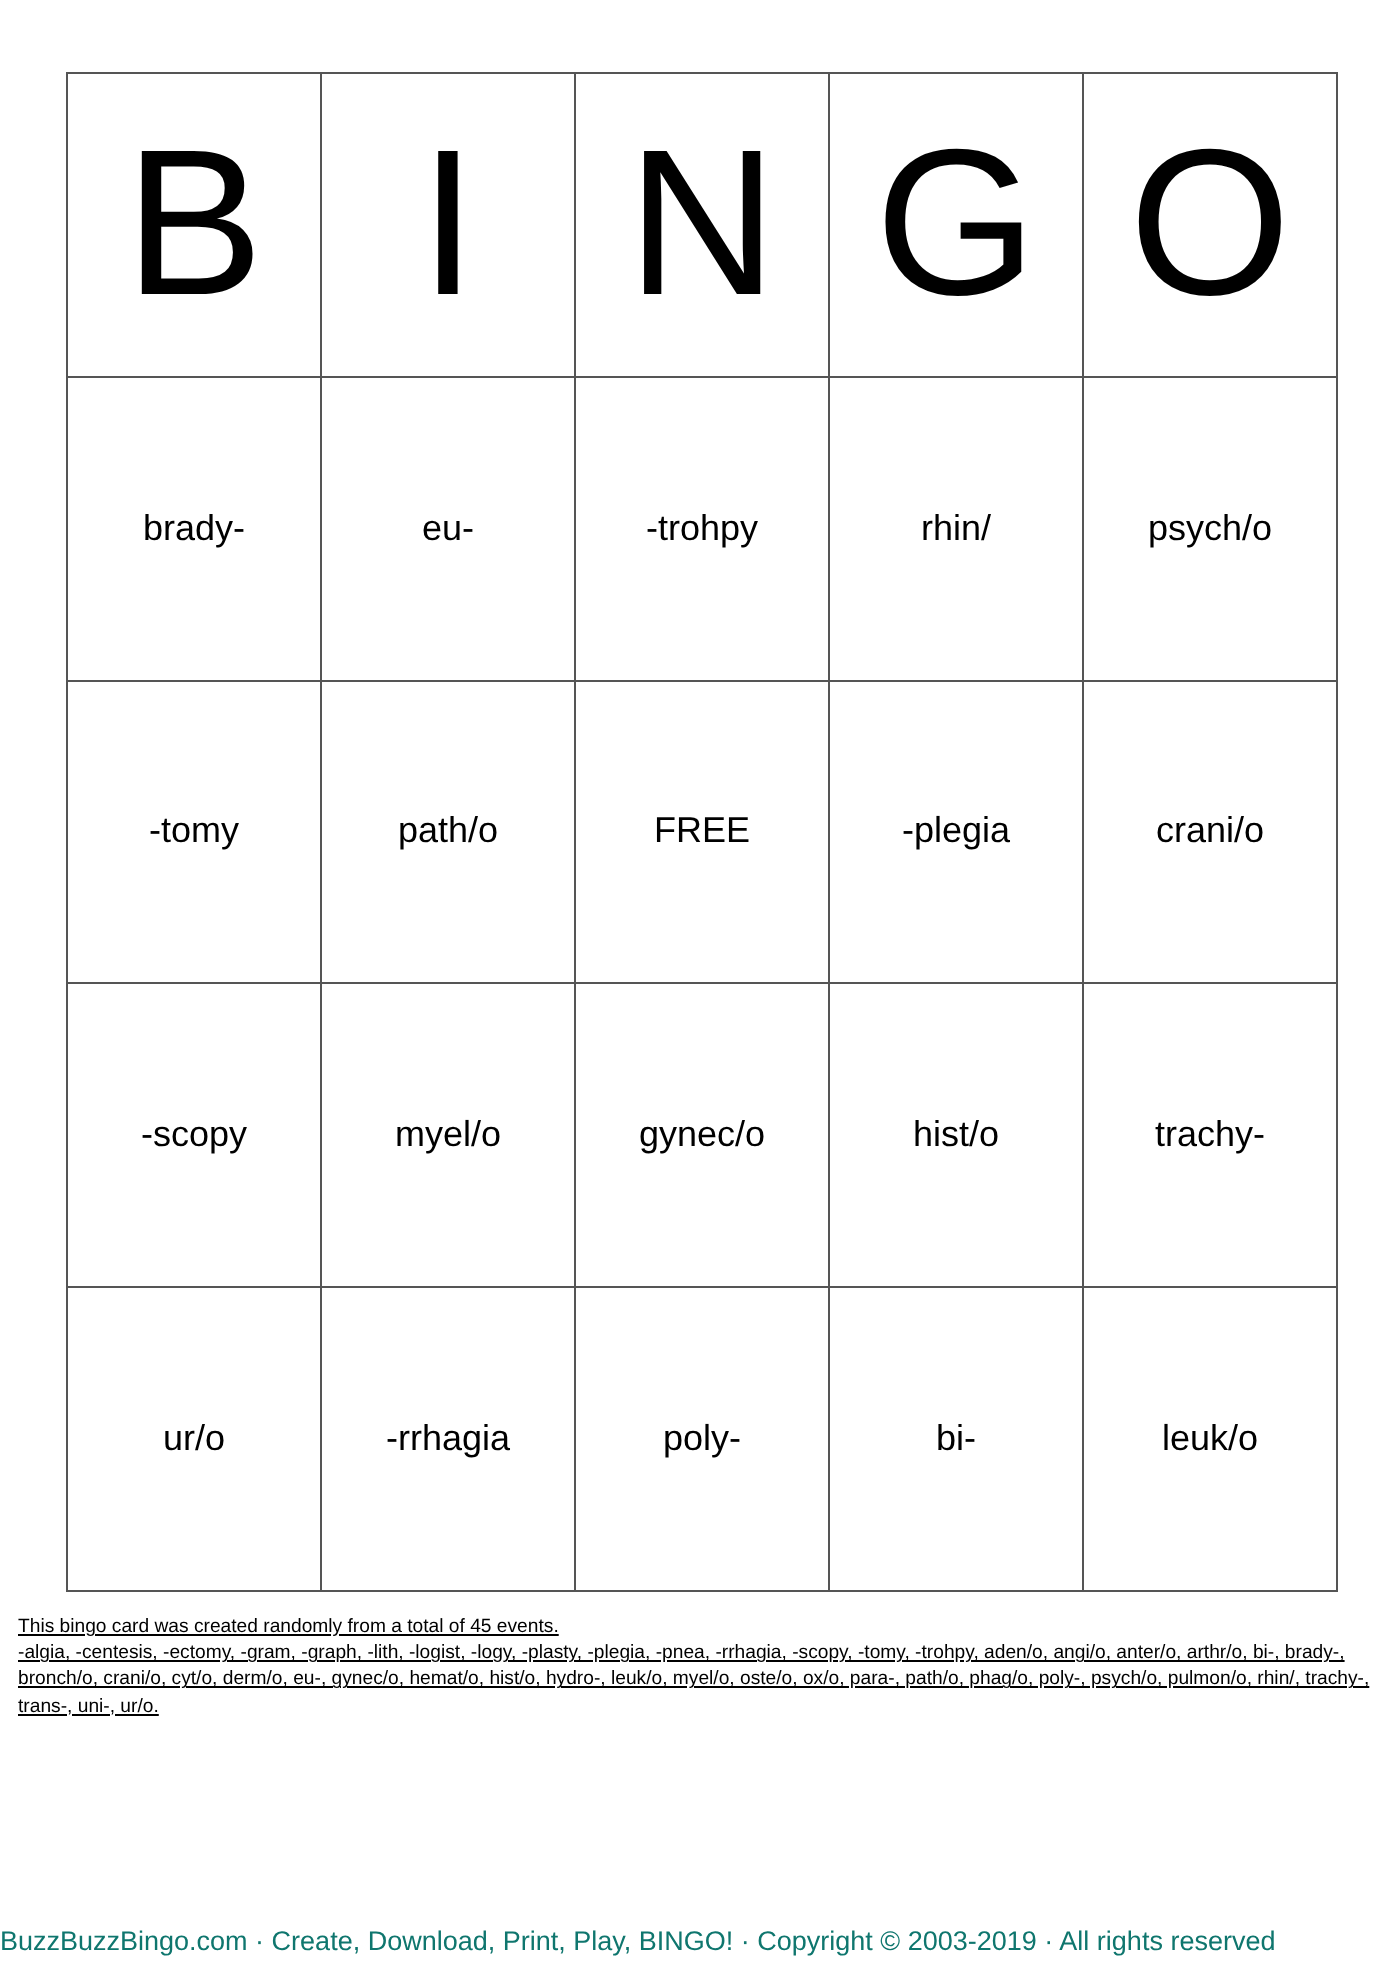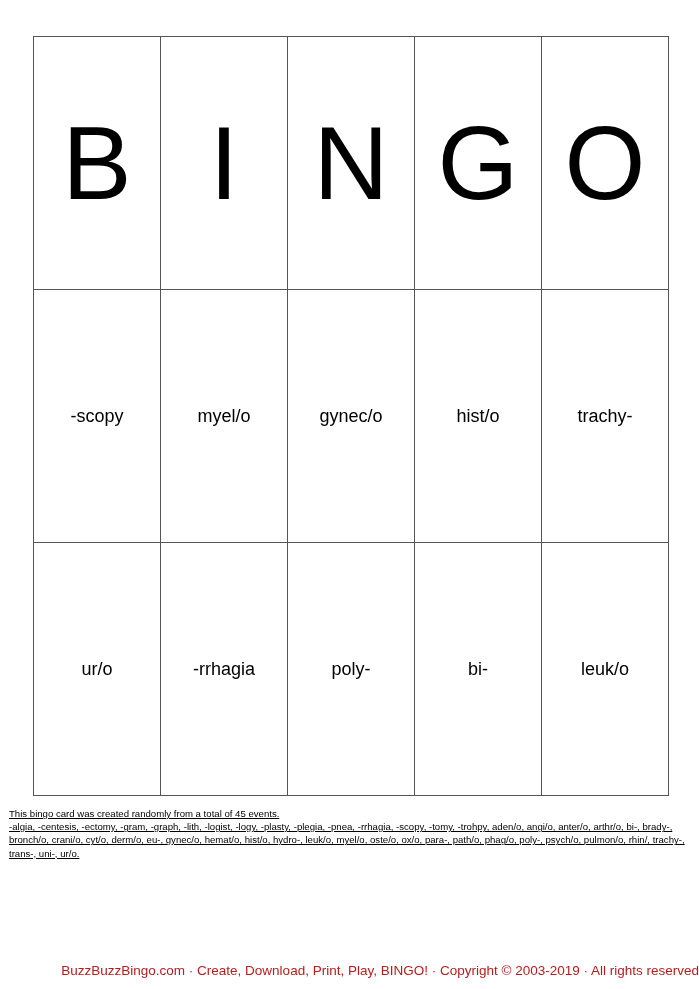--- a/index.html
+++ b/index.html
@@ -2,33 +2,47 @@
 <html><head>
 <meta charset="utf-8">
 <style>
   html, body { margin: 0; padding: 0; background: #ffffff; }
   body { width: 699px; height: 989px; position: relative; overflow: hidden; font-family: "Liberation Sans", sans-serif; color: #000; }
   .card { position: absolute; left: 33px; top: 36px; width: 633px; height: 760px; border-collapse: collapse; table-layout: fixed; }
   .card td { border: 1px solid #555; text-align: center; vertical-align: middle; padding: 0; width: 126px; height: 126px; }
   .card .hdr td { font-size: 104px; line-height: 1; }
   .card .cell { font-size: 18px; }
   .info { position: absolute; left: 9px; top: 807px; width: 682px; font-size: 9.6px; line-height: 13.2px; color: #000; text-decoration: underline; }
-  .footer { position: absolute; left: 0; top: 963px; width: 699px; text-align: right; font-size: 13.5px; color: #b91c1c; }
+  .footer { position: absolute; left: 0; top: 963px; width: 699px; text-align: left; font-size: 13.5px; color: #0f766e; }
 </style>
 </head>
 <body>
 
 <table class="card">
   <tbody>
       <tr class="hdr">
     <td>B</td>
     <td>I</td>
     <td>N</td>
     <td>G</td>
     <td>O</td>
+  </tr>
+  <tr>
+    <td class="cell">brady-</td>
+    <td class="cell">eu-</td>
+    <td class="cell">-trohpy</td>
+    <td class="cell">rhin/</td>
+    <td class="cell">psych/o</td>
+  </tr>
+  <tr>
+    <td class="cell">-tomy</td>
+    <td class="cell">path/o</td>
+    <td class="cell">FREE</td>
+    <td class="cell">-plegia</td>
+    <td class="cell">crani/o</td>
   </tr>
   <tr>
     <td class="cell">-scopy</td>
     <td class="cell">myel/o</td>
     <td class="cell">gynec/o</td>
     <td class="cell">hist/o</td>
     <td class="cell">trachy-</td>
   </tr>
   <tr>
     <td class="cell">ur/o</td>

